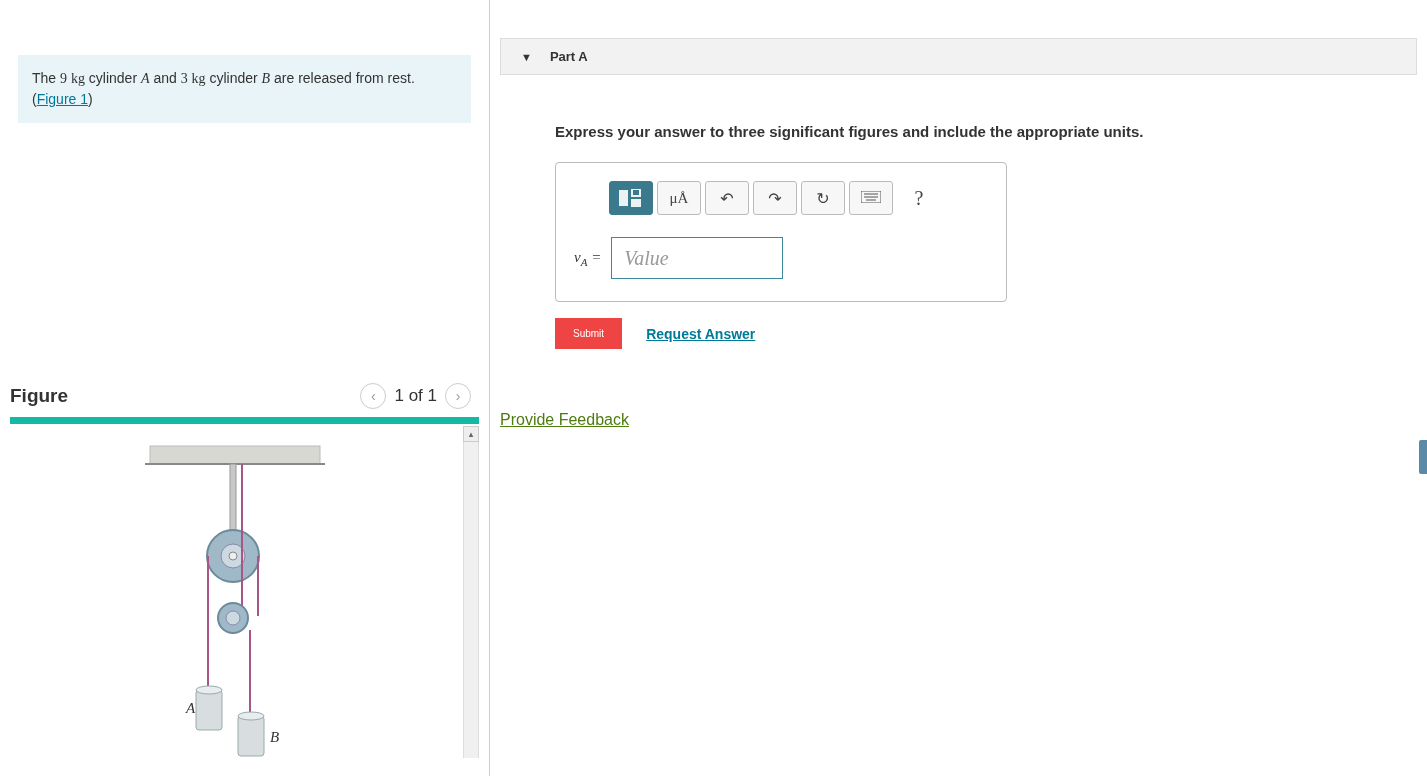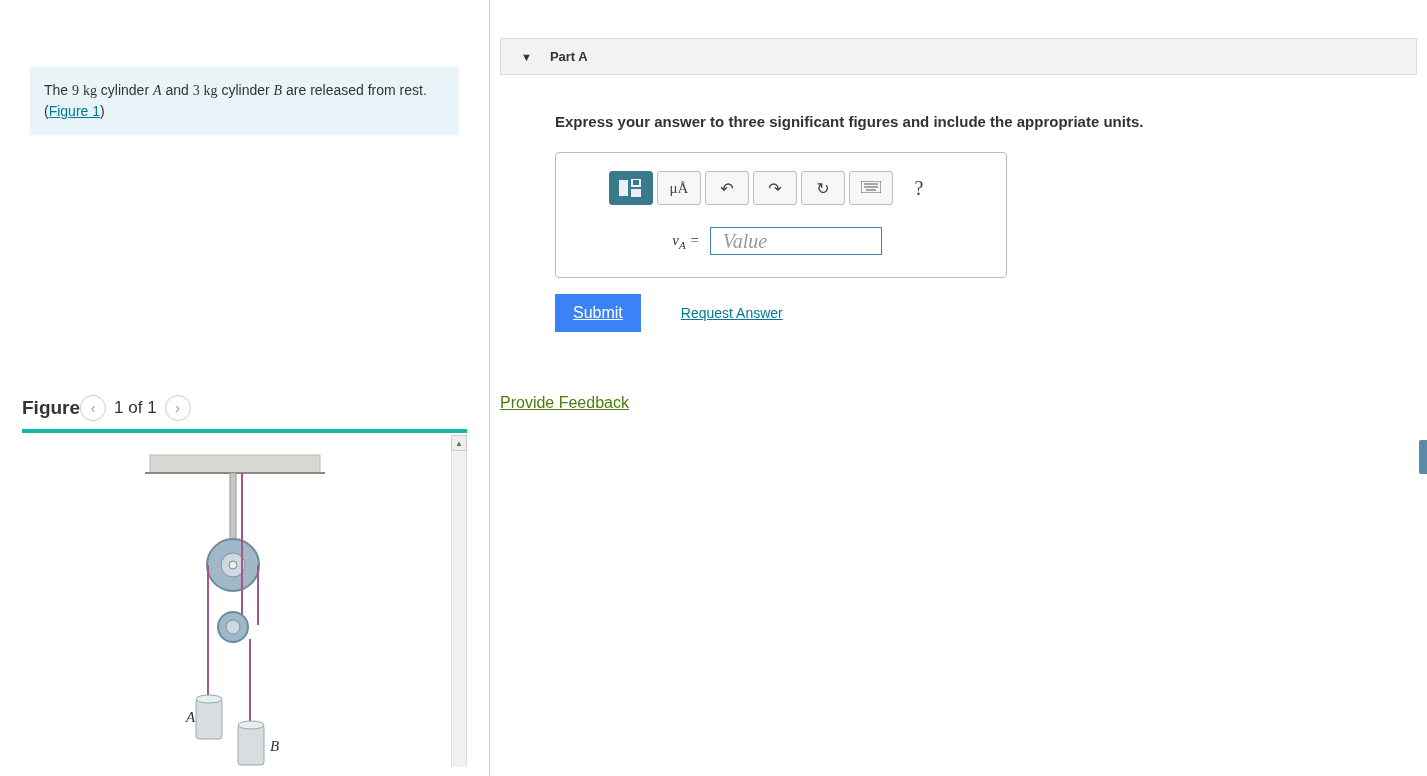--- a/index.html
+++ b/index.html
@@ -8,40 +8,40 @@
   font-size: 14px;
   color: #333;
   background: #fff;
   display: flex;
   width: 1427px;
   height: 776px;
   overflow: hidden;
 }
 .left-panel {
   width: 490px;
-  padding: 12px;
+  padding: 0;
   border-right: 1px solid #ccc;
   position: relative;
 }
 .problem-box {
   background: #e8f4f8;
   margin: 55px 18px 0 18px;
   padding: 13px 14px;
   line-height: 1.5;
   color: #333;
 }
 .problem-box .mass { font-family: Georgia, 'Times New Roman', serif; }
 .problem-box .var { font-family: Georgia, 'Times New Roman', serif; font-style: italic; }
 .figlink { color: #007a99; text-decoration: underline; cursor: pointer; }
 
 .figure-section { margin-top: 260px; padding: 0 10px; }
 .figure-header {
-  display: flex; align-items: center; 
+  display: flex; align-items: center; justify-content: space-between;
   padding: 0 8px 8px 0;
-  border-bottom: 4px solid #14b8a6;
+  border-bottom: 7px solid #14b8a6;
 }
 .figure-title { font-size: 19px; font-weight: bold; }
 .pager { display: flex; align-items: center; gap: 8px; }
 .pager-btn {
   width: 26px; height: 26px; border-radius: 50%;
   border: 1px solid #ccc; background: #fff; color: #999;
   display: flex; align-items: center; justify-content: center;
   cursor: pointer; font-size: 14px;
 }
 .pager-lbl { font-size: 17px; color: #333; }
@@ -69,56 +69,56 @@
   display: flex; align-items: center; gap: 18px;
   cursor: pointer;
 }
 .part-caret { font-size: 11px; color: #333; }
 .part-title { font-weight: bold; font-size: 13px; }
 
 .question-area { padding: 24px 0 0 55px; }
 .q-text { font-size: 15px; line-height: 1.5; }
 .q-text .var { font-family: Georgia, 'Times New Roman', serif; font-style: italic; }
 .q-text .unit { font-family: Georgia, 'Times New Roman', serif; }
-.q-bold { font-weight: bold; margin-top: 14px; font-size: 15px; }
+.q-bold { font-weight: bold; margin-top: 24px; font-size: 15px; }
 
 .answer-box {
   border: 1px solid #bbb; border-radius: 4px;
   margin-top: 22px; width: 452px; padding: 18px 26px 22px 14px;
 }
 .toolbar { display: flex; gap: 4px; justify-content: center; margin-bottom: 22px; }
 .tool-btn {
   width: 44px; height: 34px; border: 1px solid #bbb; border-radius: 3px;
   background: #f7f7f7; display: flex; align-items: center; justify-content: center;
   cursor: pointer; font-size: 16px; color: #444;
 }
 .tool-btn.templates {
   background: #3a7a8c; border-color: #3a7a8c; color: #fff;
   font-size: 10px; padding: 0;
 }
 .tool-btn.units { font-family: Georgia, serif; font-size: 15px; }
 .tool-btn.help { font-family: Georgia, serif; font-size: 20px; border: none; background: transparent; }
 
-.input-row { display: flex; align-items: center; gap: 10px; padding-left: 4px; justify-content: center; }
+.input-row { display: flex; align-items: center; gap: 10px; padding-left: 4px; }
 .var-label { font-family: Georgia, 'Times New Roman', serif; font-style: italic; font-size: 15px; }
 .var-label sub { font-size: 11px; font-style: italic; }
 .val-input, .unit-input {
-  height: 28px; border: 1px solid #3a8a9c; font-family: Georgia, 'Times New Roman', serif;
+  height: 42px; border: 1px solid #3a8a9c; font-family: Georgia, 'Times New Roman', serif;
   font-size: 20px; font-style: italic; color: #999; padding: 0 12px; outline: none;
 }
 .val-input { width: 172px; }
 .unit-input { width: 176px; }
 .val-input::placeholder, .unit-input::placeholder { color: #999; font-style: italic; }
 
 .action-row { display: flex; align-items: center; gap: 24px; margin-top: 16px; margin-left: 55px; }
 .submit-btn {
-  background: #3b82f6; color: #fff; border: none;
-  padding: 10px 18px; font-size: 16px; cursor: pointer; text-decoration: underline;
-}
-.req-link { color: #007a99; text-decoration: underline; font-weight: normal; font-size: 14px; cursor: pointer; margin-left: 16px; }
+  background: #ef4444; color: #fff; border: none;
+  padding: 10px 18px; font-size: 10px; cursor: pointer;
+}
+.req-link { color: #007a99; text-decoration: underline; font-weight: bold; font-size: 14px; cursor: pointer; }
 
 .feedback-link {
   display: inline-block; margin-top: 62px; margin-left: 0;
   color: #4d7c0f; text-decoration: underline; font-size: 16px; cursor: pointer;
 }
 
 .side-tab {
   position: absolute; right: 0; top: 440px;
   width: 8px; height: 34px; background: #5a8aa8; border-radius: 2px 0 0 2px;
 }

